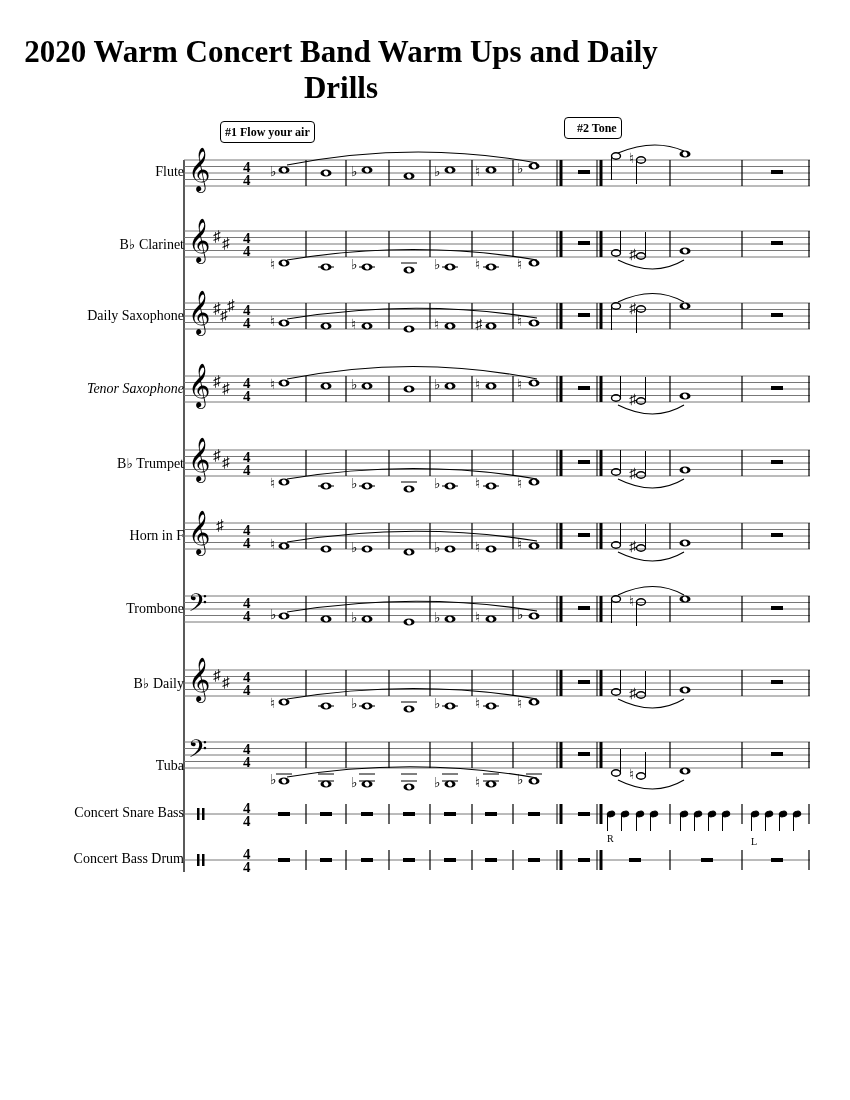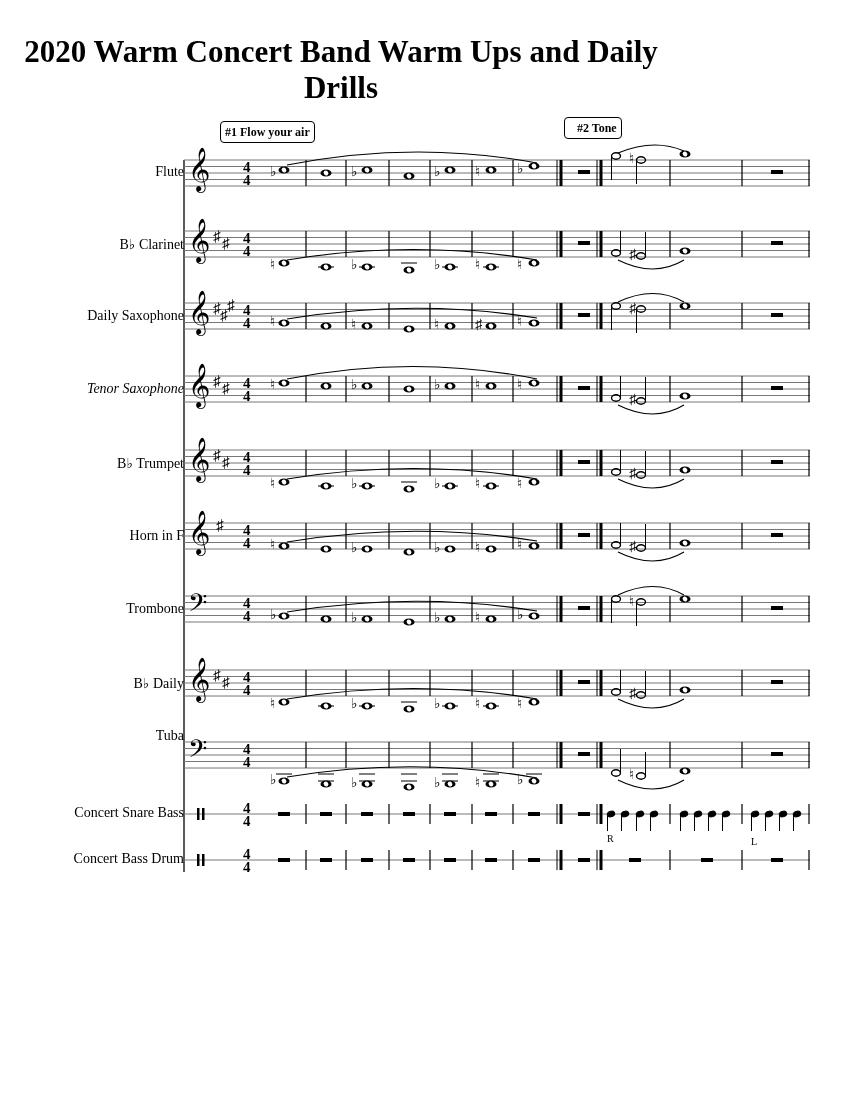--- a/index.html
+++ b/index.html
@@ -18,21 +18,21 @@
 <div class="rehearsal" style="left:564px;top:117px;padding-left:12px;">#2 Tone</div>
 
 <div class="inst-label" style="top:164px;">Flute</div>
 <div class="inst-label" style="top:236px;">B♭ Clarinet</div>
 <div class="inst-label" style="top:308px;">Daily Saxophone</div>
 <div class="inst-label" style="top:381px;font-style:italic;">Tenor Saxophone</div>
 <div class="inst-label" style="top:455px;">B♭ Trumpet</div>
 <div class="inst-label" style="top:528px;">Horn in F</div>
 <div class="inst-label" style="top:601px;margin-left:17px;">Trombone</div>
 <div class="inst-label" style="top:675px;">B♭ Daily</div>
-<div class="inst-label" style="top:728px;">Tuba</div>
+<div class="inst-label" style="top:758px;">Tuba</div>
 <div class="inst-label" style="top:805px;">Concert Snare Bass</div>
 <div class="inst-label" style="top:851px;">Concert Bass Drum</div>
 
 <svg class="score" width="850" height="1100">
   <defs>
     <g id="staff5">
       <line x1="0" y1="0" x2="626" y2="0" stroke="#777" stroke-width="1"></line>
       <line x1="0" y1="6.5" x2="626" y2="6.5" stroke="#777" stroke-width="1"></line>
       <line x1="0" y1="13" x2="626" y2="13" stroke="#777" stroke-width="1"></line>
       <line x1="0" y1="19.5" x2="626" y2="19.5" stroke="#777" stroke-width="1"></line>

